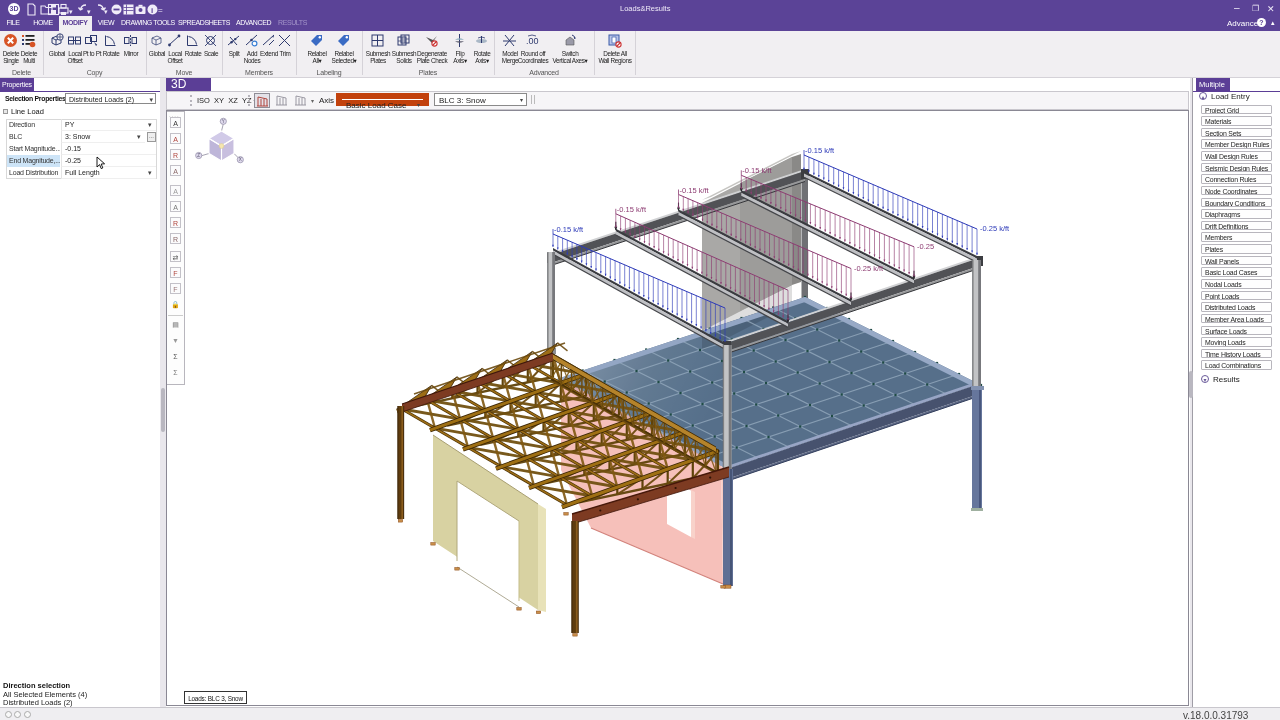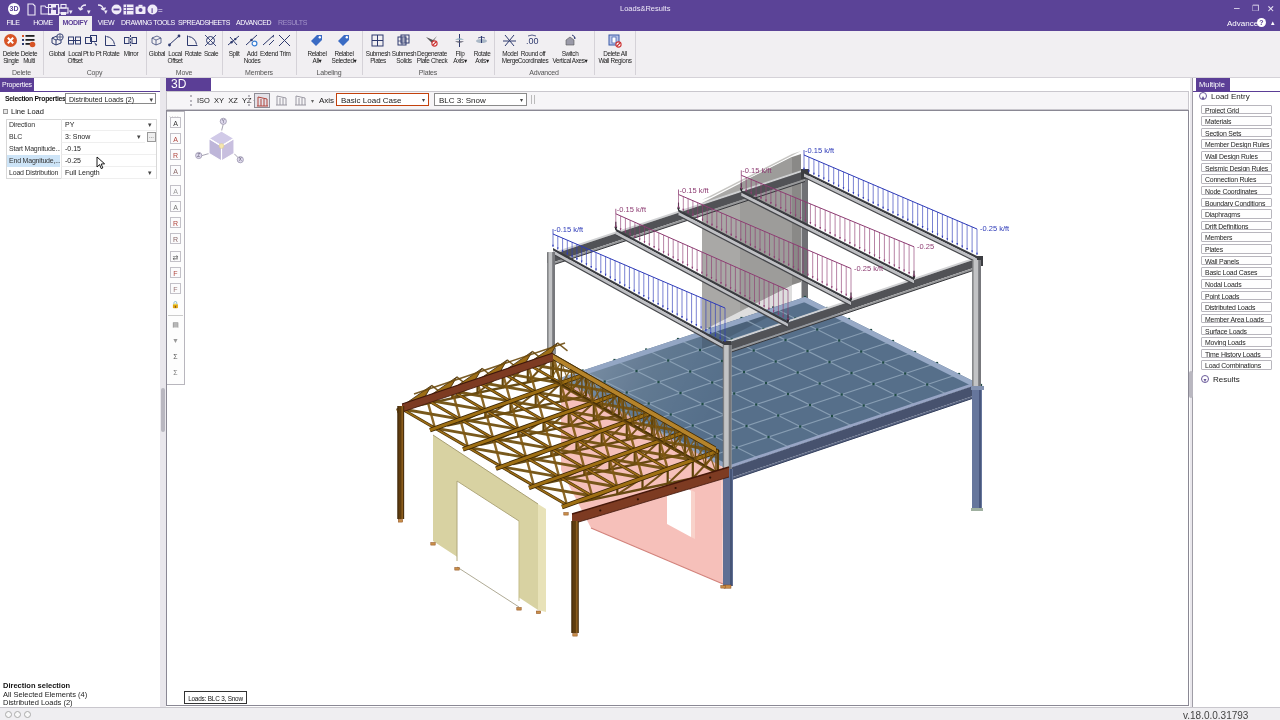--- a/index.html
+++ b/index.html
@@ -266,21 +266,21 @@
       <path d="M3 3 L3 12 M6 5 L6 12 M9 5 L9 12 M12 5 L12 12 M3 3 L12 5 M2 12 L13 12" stroke="#b0443c" stroke-width="1" fill="none"></path>
     </svg></div>
 <div style="position:absolute;left:274px;top:93px;width:16px;height:15px;"><svg width="16" height="15" viewBox="0 0 16 15">
       <path d="M3 3 L3 12 M6 5 L6 12 M9 5 L9 12 M12 5 L12 12 M3 3 L12 5 M2 12 L13 12" stroke="#9a98a2" stroke-width="1" fill="none"></path>
     </svg></div>
 <div style="position:absolute;left:293px;top:93px;width:16px;height:15px;"><svg width="16" height="15" viewBox="0 0 16 15">
       <path d="M3 3 L3 12 M6 5 L6 12 M9 5 L9 12 M12 5 L12 12 M3 3 L12 5 M2 12 L13 12" stroke="#9a98a2" stroke-width="1" fill="none"></path>
     </svg></div>
 <div style="position:absolute;left:311px;top:97px;font-size:6px;color:#666">▾</div>
 <div style="position:absolute;left:319px;top:96px;font-size:8px;color:#222">Axis</div>
-<div style="position:absolute;left:336px;top:92.5px;width:93px;height:13px;background:#fff;border:1px solid #c2410c;font-size:8px;color:#222;padding-left:4px;line-height:13px">Basic Load Case<span style="position:absolute;right:3px;font-size:6px;color:#444">▾</span></div>
+<div style="position:absolute;left:336px;top:92.5px;width:93px;height:13px;background:#fff;border:6px solid #c2410c;font-size:8px;color:#222;padding-left:4px;line-height:13px">Basic Load Case<span style="position:absolute;right:3px;font-size:6px;color:#444">▾</span></div>
 <div style="position:absolute;left:434px;top:92.5px;width:93px;height:13px;background:#fff;border:1px solid #8a8a8a;font-size:8px;color:#222;padding-left:4px;line-height:13px">BLC 3: Snow<span style="position:absolute;right:3px;font-size:6px;color:#444">▾</span></div>
 <div style="position:absolute;left:531px;top:95px;width:4px;height:9px;border-left:1px solid #bbb;border-right:1px solid #bbb"></div>
 <div style="position:absolute;left:166px;top:110px;width:1023px;height:596px;background:#fff;border:1px solid #8a8894"></div>
 <div style="position:absolute;left:167px;top:111px;width:18px;height:274px;background:#fdfdfd;border:1px solid #b8b6bd;border-left:none"></div>
 <div style="position:absolute;left:169px;top:112px;font-size:6px;color:#999;letter-spacing:1px">....</div>
 <div style="position:absolute;left:170px;top:117px;width:11px;height:11px;border:1px solid #c3c1c8;background:#fbfbfc;font-size:7px;color:#333;text-align:center;line-height:11px">A</div>
 <div style="position:absolute;left:170px;top:133px;width:11px;height:11px;border:1px solid #c3c1c8;background:#fbfbfc;font-size:7px;color:#b0443c;text-align:center;line-height:11px">A</div>
 <div style="position:absolute;left:170px;top:149px;width:11px;height:11px;border:1px solid #c3c1c8;background:#fbfbfc;font-size:7px;color:#b0443c;text-align:center;line-height:11px">R</div>
 <div style="position:absolute;left:170px;top:165px;width:11px;height:11px;border:1px solid #c3c1c8;background:#fbfbfc;font-size:7px;color:#866;text-align:center;line-height:11px">A</div>
 <div style="position:absolute;left:170px;top:185px;width:11px;height:11px;border:1px solid #c3c1c8;background:#fbfbfc;font-size:7px;color:#999;text-align:center;line-height:11px">A</div>

